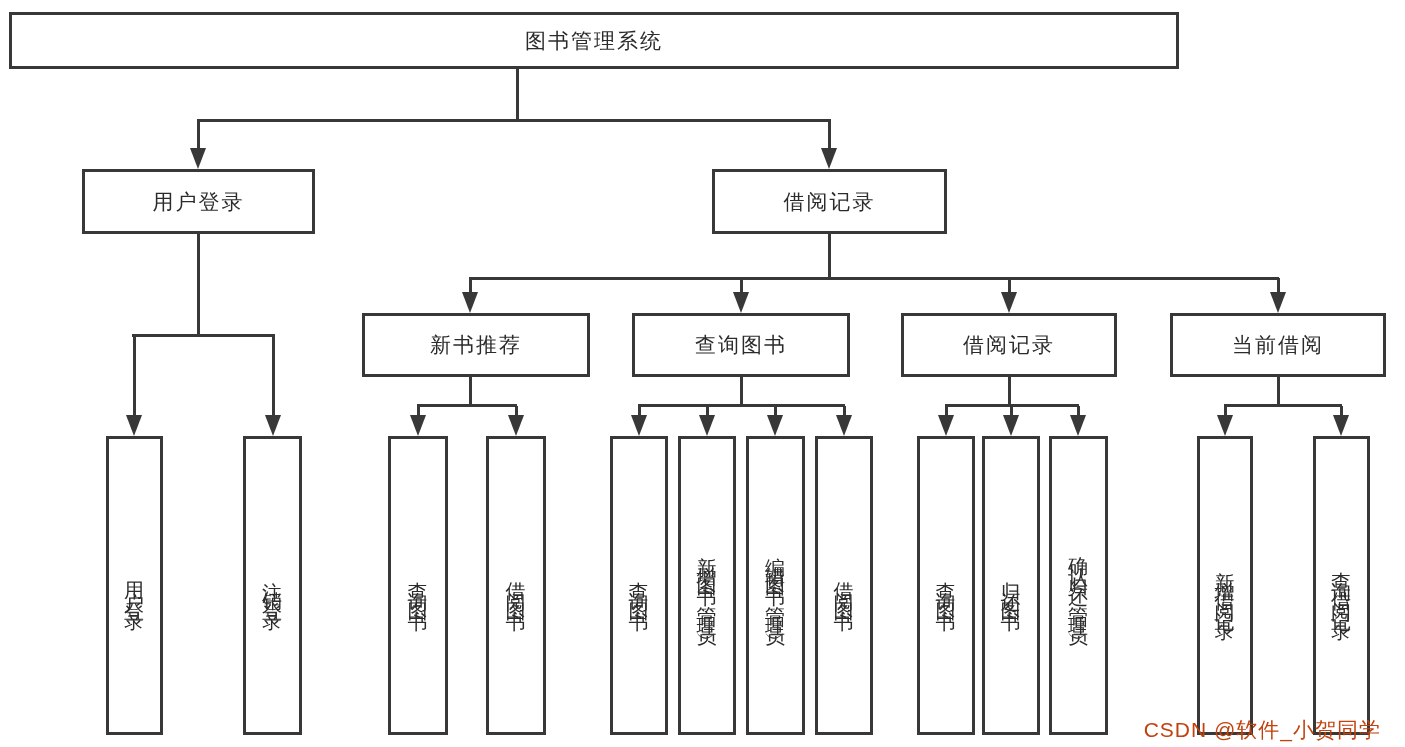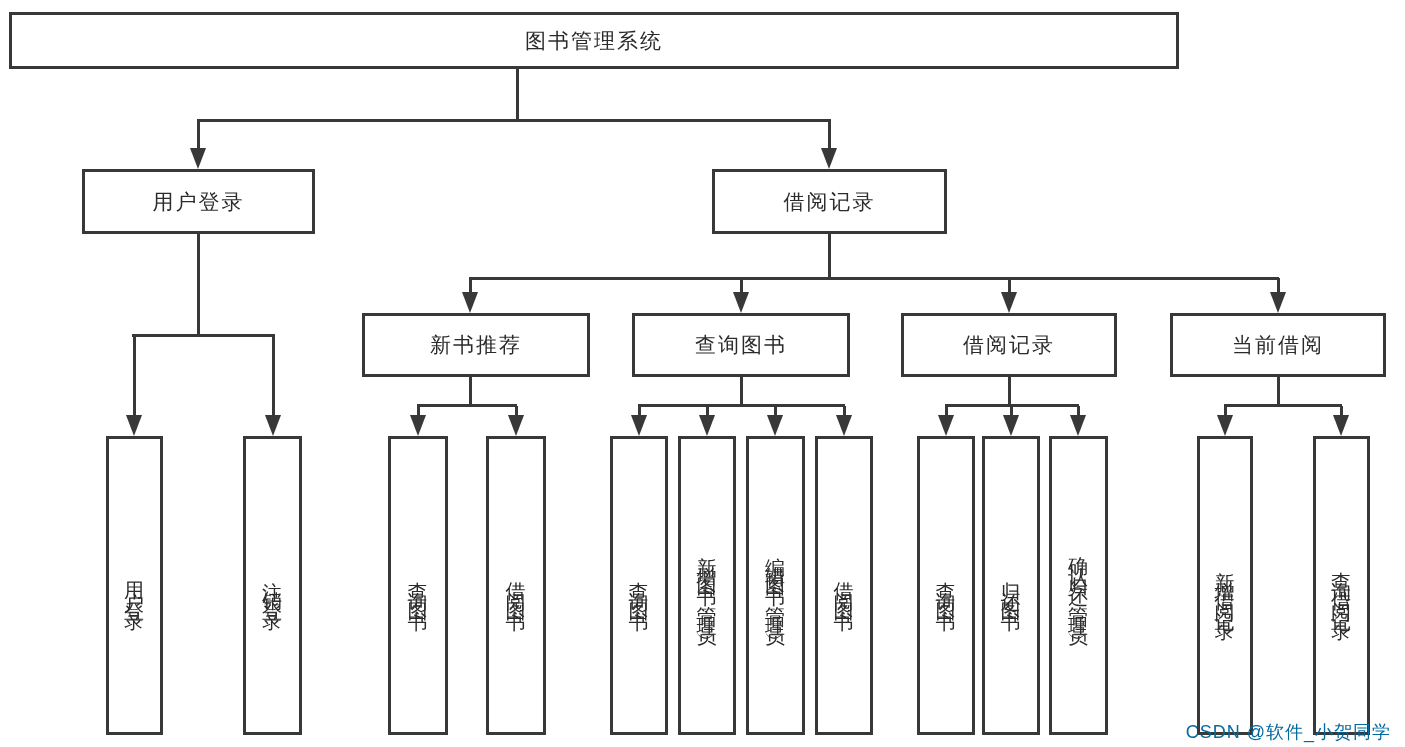--- a/index.html
+++ b/index.html
@@ -44,24 +44,24 @@
   .arrowhead {
     position: absolute;
     width: 0;
     height: 0;
     border-left: 8px solid transparent;
     border-right: 8px solid transparent;
     border-top: 21px solid #383838;
   }
   .watermark {
     position: absolute;
-    right: 14px;
+    right: 24px;
     bottom: 3px;
-    font-size: 18px;
-    color: #0369a1;
+    font-size: 21px;
+    color: #c2410c;
     letter-spacing: 1px;
     white-space: nowrap;
   }
 </style>
 </head>
 <body>
 
 <div id="stage">
   <div id="connector-layer">
       <div class="line v" style="left: 516px; top: 69px; height: 52px;"></div>

